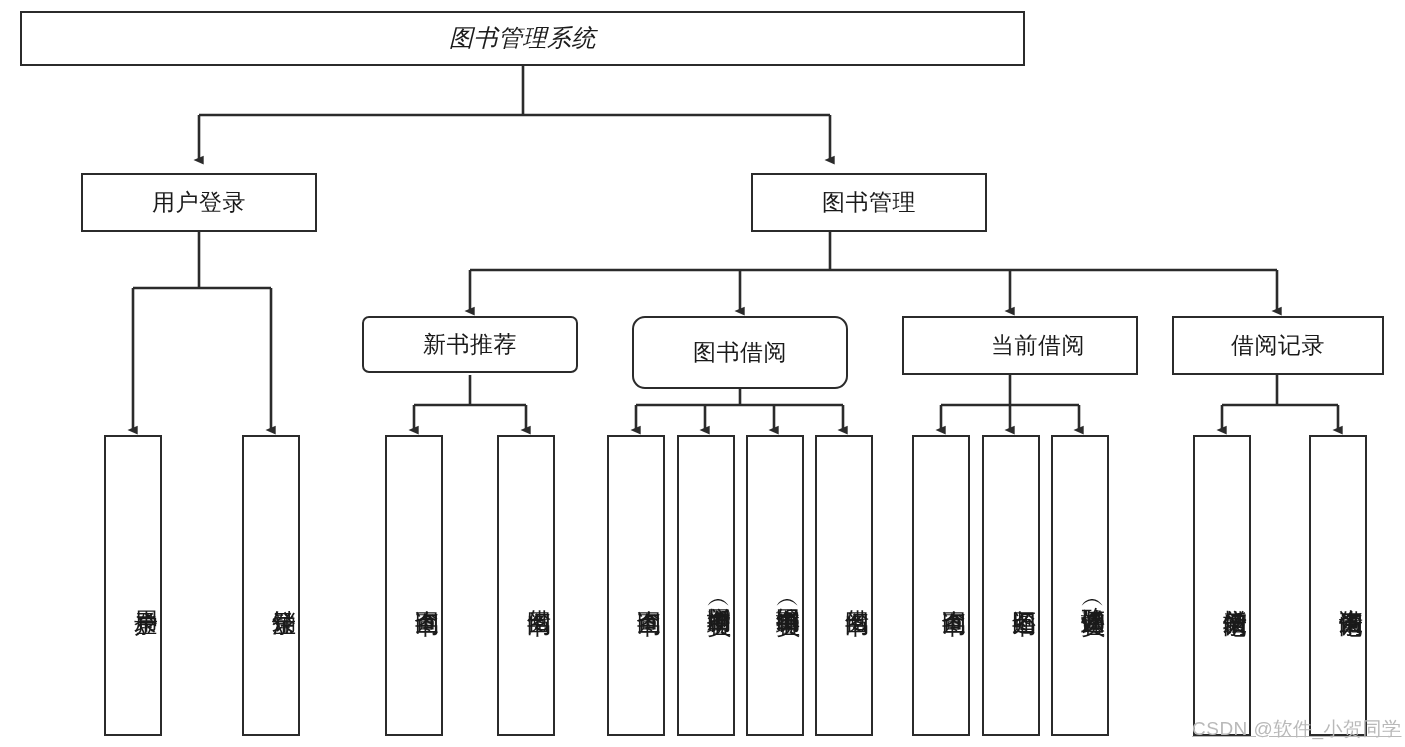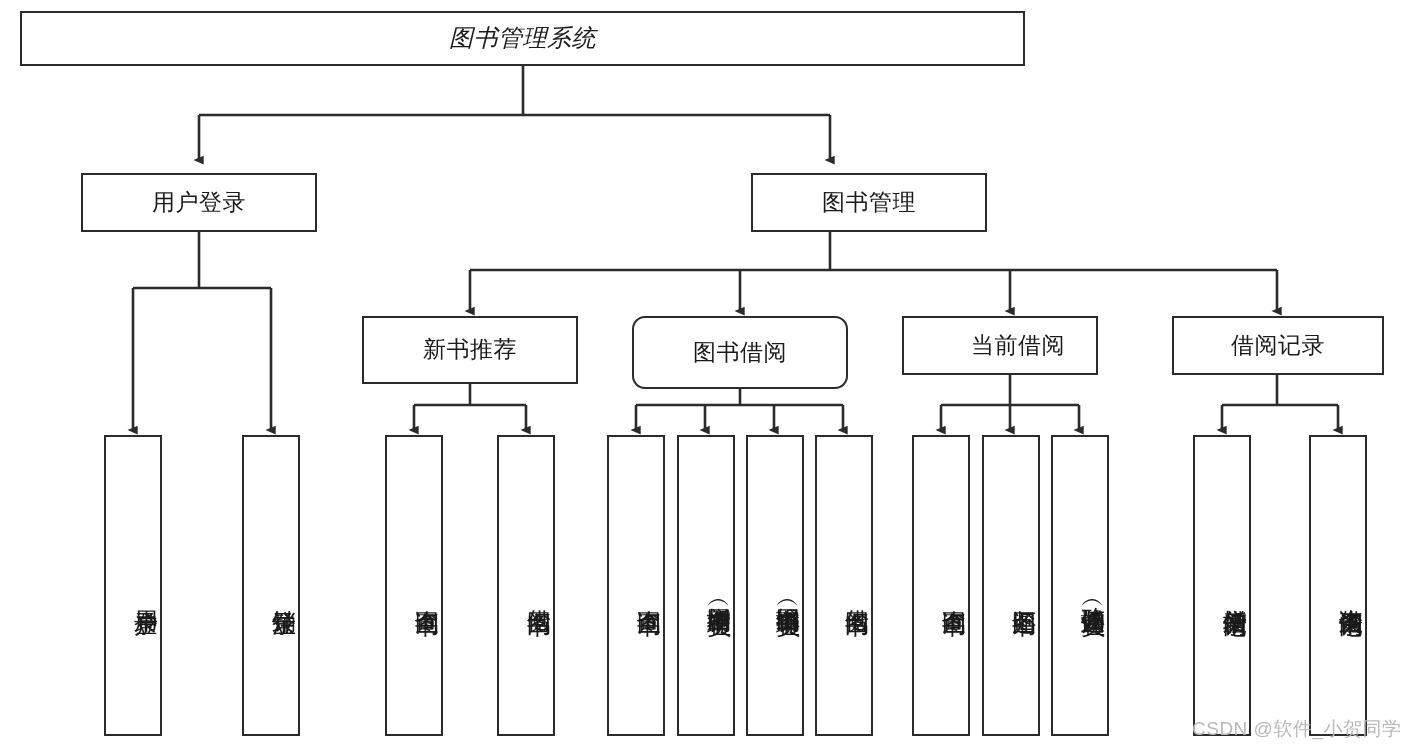--- a/index.html
+++ b/index.html
@@ -130,29 +130,29 @@
   </div>
 
   <div class="node horiz" style="left:81px; top:173px; width:236px; height:59px;">
     <span>用户登录</span>
   </div>
 
   <div class="node horiz" style="left:751px; top:173px; width:236px; height:59px;">
     <span>图书管理</span>
   </div>
 
-  <div class="node horiz" style="left:362px; top:316px; width:216px; height:68px;">
+  <div class="node horiz" style="left:362px; top:316px; width:216px; height:57px;border-radius:7px;">
     <span>新书推荐</span>
   </div>
 
   <div class="node horiz" style="left:632px; top:316px; width:216px; height:73px;border-radius:13px;">
     <span>图书借阅</span>
   </div>
 
-  <div class="node horiz" style="left:902px; top:316px; width:196px; height:59px;padding-left:36px;">
+  <div class="node horiz" style="left:902px; top:316px; width:236px; height:59px;padding-left:36px;">
     <span>当前借阅</span>
   </div>
 
   <div class="node horiz" style="left:1172px; top:316px; width:212px; height:59px;">
     <span>借阅记录</span>
   </div>
 
   <div class="node leaf" style="left:104px; top:435px; width:58px; height:301px;">
     <span class="vtext">用户登录</span>
   </div>
@@ -198,15 +198,15 @@
   </div>
 
   <div class="node leaf" style="left:1193px; top:435px; width:58px; height:301px;">
     <span class="vtext">新增借阅记录</span>
   </div>
 
   <div class="node leaf" style="left:1309px; top:435px; width:58px; height:301px;">
     <span class="vtext">查询借阅记录</span>
   </div>
 
-  <div class="watermark" style="left:1192px; top:716px;">CSDN @软件_小贺同学</div>
+  <div class="watermark" style="left:1192px; top:716px;text-decoration:underline;">CSDN @软件_小贺同学</div>
 
 </div>
 
 </body></html>

